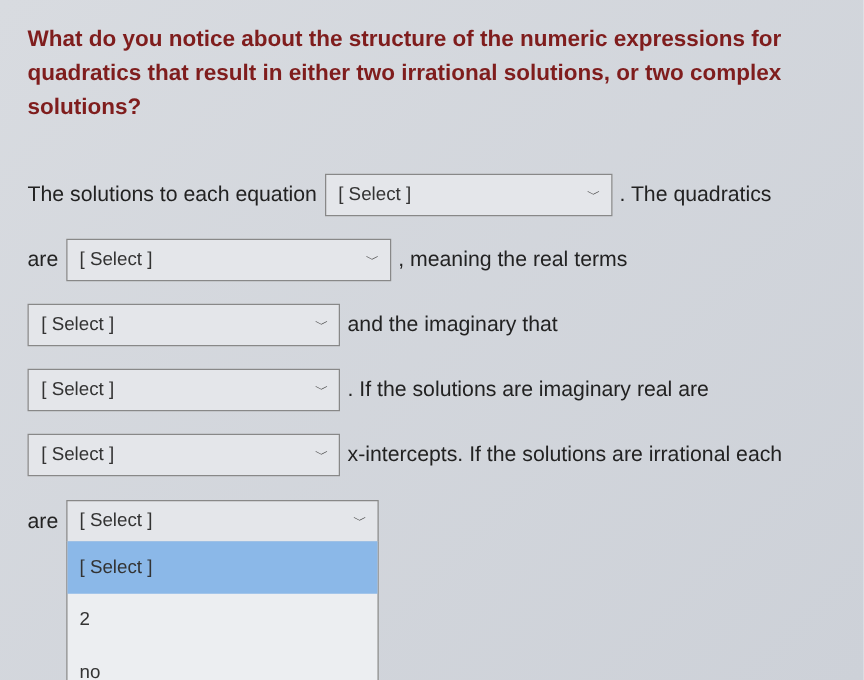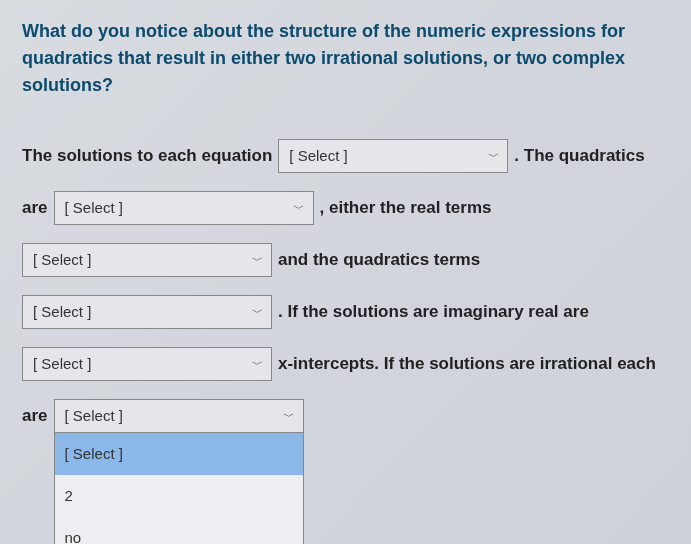--- a/index.html
+++ b/index.html
@@ -11,35 +11,35 @@
     color: #2a2a2a;
     padding: 18px 22px;
     position: relative;
     overflow: hidden;
   }
   .question {
     font-size: 18px;
     font-weight: 600;
     line-height: 1.5;
     margin-bottom: 40px;
-    color: #0c4a6e;
+    color: #7f1d1d;
   }
   .content {
     font-size: 17px;
     line-height: 2.0;
     color: #222;
   }
   .row {
     display: flex;
     align-items: center;
     flex-wrap: wrap;
     margin-bottom: 18px;
     gap: 6px;
   }
-  .txt { white-space: nowrap; font-weight: bold; }
+  .txt { white-space: nowrap; }
   .select {
     display: inline-flex;
     align-items: center;
     justify-content: space-between;
     border: 1px solid #888;
     background: #e4e6ea;
     height: 34px;
     padding: 0 8px 0 10px;
     font-size: 15px;
     color: #333;
@@ -103,29 +103,29 @@
     </div>
     <span class="txt">. The quadratics</span>
   </div>
 
   <div class="row">
     <span class="txt">are</span>
     <div class="select w2">
       <span class="label">[ Select ]</span>
       <span class="chev">﹀</span>
     </div>
-    <span class="txt">, either the real terms</span>
+    <span class="txt">, meaning the real terms</span>
   </div>
 
   <div class="row">
     <div class="select w3">
       <span class="label">[ Select ]</span>
       <span class="chev">﹀</span>
     </div>
-    <span class="txt">and the quadratics terms</span>
+    <span class="txt">and the imaginary that</span>
   </div>
 
   <div class="row">
     <div class="select w3">
       <span class="label">[ Select ]</span>
       <span class="chev">﹀</span>
     </div>
     <span class="txt">. If the solutions are imaginary real are</span>
   </div>
 

